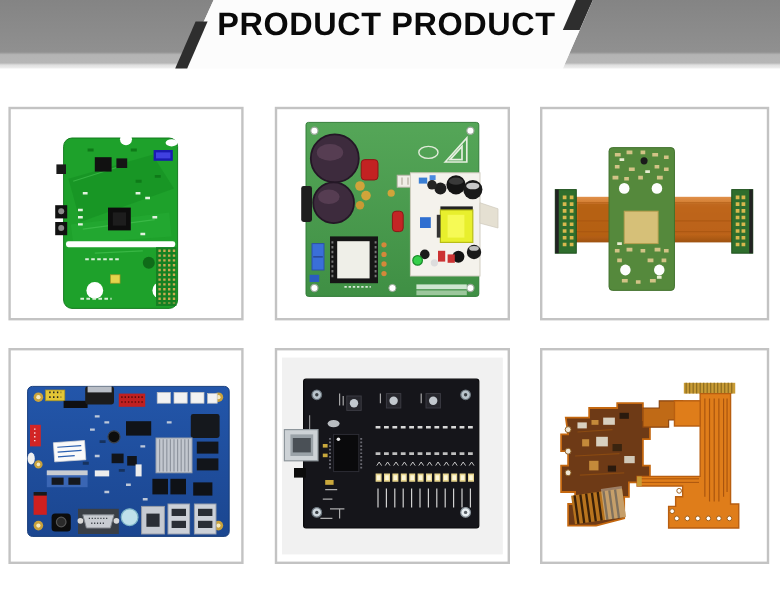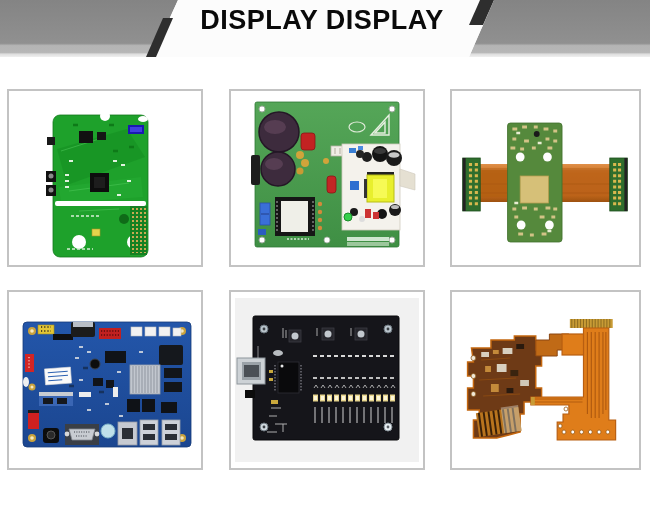--- a/index.html
+++ b/index.html
@@ -37,21 +37,21 @@
           <stop offset="0.95" stop-color="#dedede"></stop>
           <stop offset="1" stop-color="#efefef"></stop>
         </linearGradient>
       </defs>
       <polygon points="0,0 178,0 152,57 0,57" fill="url(#grayBar)"></polygon>
       <polygon points="494,0 650,0 650,57 469,57" fill="url(#grayBar)"></polygon>
       <polygon points="178,0 494,0 469,57 152,57" fill="#fcfcfc"></polygon>
       <polygon points="163,18 173,18 156,57 146,57" fill="#2e2e2e"></polygon>
       <polygon points="480,0 494,0 483,25 469,25" fill="#2e2e2e"></polygon>
     </svg>
-    <div class="banner-title">DISPLAY DISPLAY</div>
+    <div class="banner-title">PRODUCT PRODUCT</div>
   </div>
 
   <div class="grid">
 
     <figure class="cell" id="c1" aria-label="Green control PCB with center chip, blue module and audio jacks">
       <svg viewBox="0 0 192 174" preserveAspectRatio="none">
         <g>
           <rect x="44" y="24" width="95" height="142" rx="7" fill="#1ea12b" stroke="#117a1c" stroke-width="0.8"></rect>
           <polygon points="48,58 118,38 136,66 58,94" fill="#118a1e" opacity="0.45"></polygon>
           <polygon points="50,96 132,86 134,106 52,112" fill="#2cb33a" opacity="0.35"></polygon>

